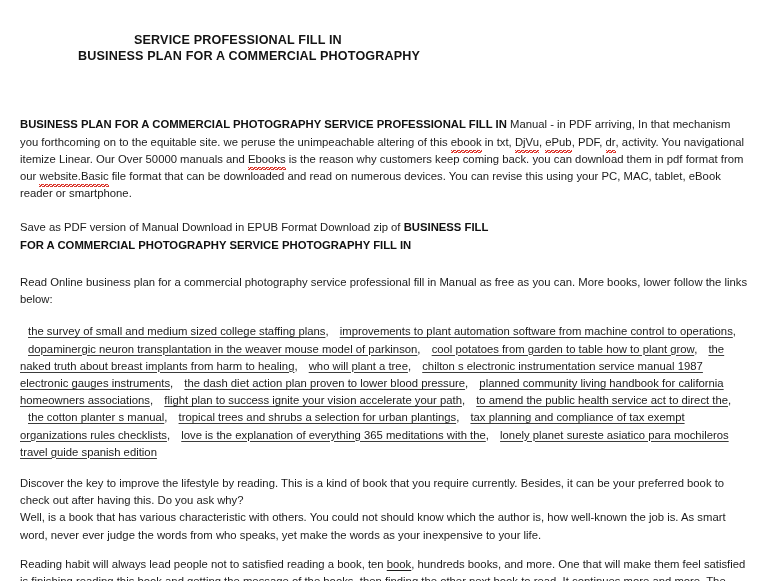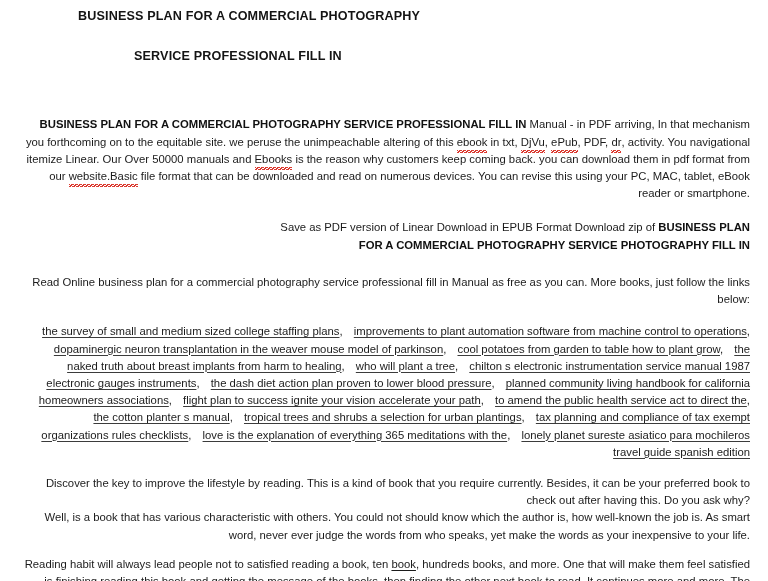--- a/index.html
+++ b/index.html
@@ -40,21 +40,21 @@
 
   
   .body-wrap {
     padding: 0 18px 0 20px;
   }
   p.para {
     margin: 0;
     font-size: 11.3px;
     line-height: 17.2px;
     color: #1b1b1b;
-    text-align: right;
+    text-align: left;
   }
   .strong { font-weight: bold; color: #111111; }
 
   .spacer-52 { height: 52px; }
   .spacer-20 { height: 20px; }
   .spacer-17 { height: 17px; }
   .spacer-15 { height: 15px; }
   .spacer-14 { height: 14px; }
   .spacer-12 { height: 12px; }
 
@@ -107,37 +107,37 @@
 
   
   [data-bind]:empty { min-height: 0; }
 </style>
 </head>
 <body>
 
 <div class="page">
 
   <div class="heading-block">
+    <div class="doc-heading doc-heading-2" data-bind="document.title_line_2">SERVICE PROFESSIONAL FILL IN</div>
     <div class="doc-heading doc-heading-1" data-bind="document.title_line_1">BUSINESS PLAN FOR A COMMERCIAL PHOTOGRAPHY</div>
-    <div class="doc-heading doc-heading-2" data-bind="document.title_line_2">SERVICE PROFESSIONAL FILL IN</div>
   </div>
 
   <div class="spacer-52"></div>
 
   <div class="body-wrap">
 
     <p class="para"><span class="strong" data-bind="intro.bold_lead">BUSINESS PLAN FOR A COMMERCIAL PHOTOGRAPHY SERVICE PROFESSIONAL FILL IN</span><span data-bind="intro.part_1"> Manual - in PDF arriving, In that mechanism you forthcoming on to the equitable site. we peruse the unimpeachable altering of this </span><span class="sp" data-bind="intro.misspelled_1">ebook</span><span data-bind="intro.part_2"> in txt, </span><span class="sp" data-bind="intro.misspelled_2">DjVu</span><span data-bind="intro.part_3">, </span><span class="sp" data-bind="intro.misspelled_3">ePub</span><span data-bind="intro.part_4">, PDF, </span><span class="sp" data-bind="intro.misspelled_4">dr</span><span data-bind="intro.part_5">, activity. You navigational itemize Linear. Our Over 50000 manuals and </span><span class="sp" data-bind="intro.misspelled_5">Ebooks</span><span data-bind="intro.part_6"> is the reason why customers keep coming back. you can download them in pdf format from our </span><span class="sp" data-bind="intro.misspelled_6">website.Basic</span><span data-bind="intro.part_7"> file format that can be downloaded and read on numerous devices. You can revise this using your PC, MAC, tablet, eBook reader or smartphone.</span></p>
 
     <div class="spacer-17"></div>
 
-    <p class="para"><span data-bind="save_section.lead">Save as PDF version of Linear Download in EPUB Format Download zip of </span><span class="strong" data-bind="save_section.bold_1">BUSINESS PLAN</span><br><span class="strong" data-bind="save_section.bold_2">FOR A COMMERCIAL PHOTOGRAPHY SERVICE PHOTOGRAPHY FILL IN</span></p>
+    <p class="para"><span data-bind="save_section.lead">Save as PDF version of Manual Download in EPUB Format Download zip of </span><span class="strong" data-bind="save_section.bold_1">BUSINESS FILL</span><br><span class="strong" data-bind="save_section.bold_2">FOR A COMMERCIAL PHOTOGRAPHY SERVICE PHOTOGRAPHY FILL IN</span></p>
 
     <div class="spacer-20"></div>
 
-    <p class="para" data-bind="read_online.text">Read Online business plan for a commercial photography service professional fill in Manual as free as you can. More books, just follow the links below:</p>
+    <p class="para" data-bind="read_online.text">Read Online business plan for a commercial photography service professional fill in Manual as free as you can. More books, lower follow the links below:</p>
 
     <div class="spacer-15"></div>
 
     <p class="para links" id="links-container"><span class="lnk">the survey of small and medium sized college staffing plans</span><span class="sep">, </span><span class="lnk">improvements to plant automation software from machine control to operations</span><span class="sep">, </span><span class="lnk">dopaminergic neuron transplantation in the weaver mouse model of parkinson</span><span class="sep">, </span><span class="lnk">cool potatoes from garden to table how to plant grow</span><span class="sep">, </span><span class="lnk">the naked truth about breast implants from harm to healing</span><span class="sep">, </span><span class="lnk">who will plant a tree</span><span class="sep">, </span><span class="lnk">chilton s electronic instrumentation service manual 1987 electronic gauges instruments</span><span class="sep">, </span><span class="lnk">the dash diet action plan proven to lower blood pressure</span><span class="sep">, </span><span class="lnk">planned community living handbook for california homeowners associations</span><span class="sep">, </span><span class="lnk">flight plan to success ignite your vision accelerate your path</span><span class="sep">, </span><span class="lnk">to amend the public health service act to direct the</span><span class="sep">, </span><span class="lnk">the cotton planter s manual</span><span class="sep">, </span><span class="lnk">tropical trees and shrubs a selection for urban plantings</span><span class="sep">, </span><span class="lnk">tax planning and compliance of tax exempt organizations rules checklists</span><span class="sep">, </span><span class="lnk">love is the explanation of everything 365 meditations with the</span><span class="sep">, </span><span class="lnk">lonely planet sureste asiatico para mochileros travel guide spanish edition</span></p>
 
     <div class="spacer-14"></div>
 
     <p class="para"><span data-bind="discover.line_1">Discover the key to improve the lifestyle by reading. This is a kind of book that you require currently. Besides, it can be your preferred book to check out after having this. Do you ask why?</span><br><span data-bind="discover.line_2">Well, is a book that has various characteristic with others. You could not should know which the author is, how well-known the job is. As smart word, never ever judge the words from who speaks, yet make the words as your inexpensive to your life.</span></p>
 
     <div class="spacer-12"></div>

